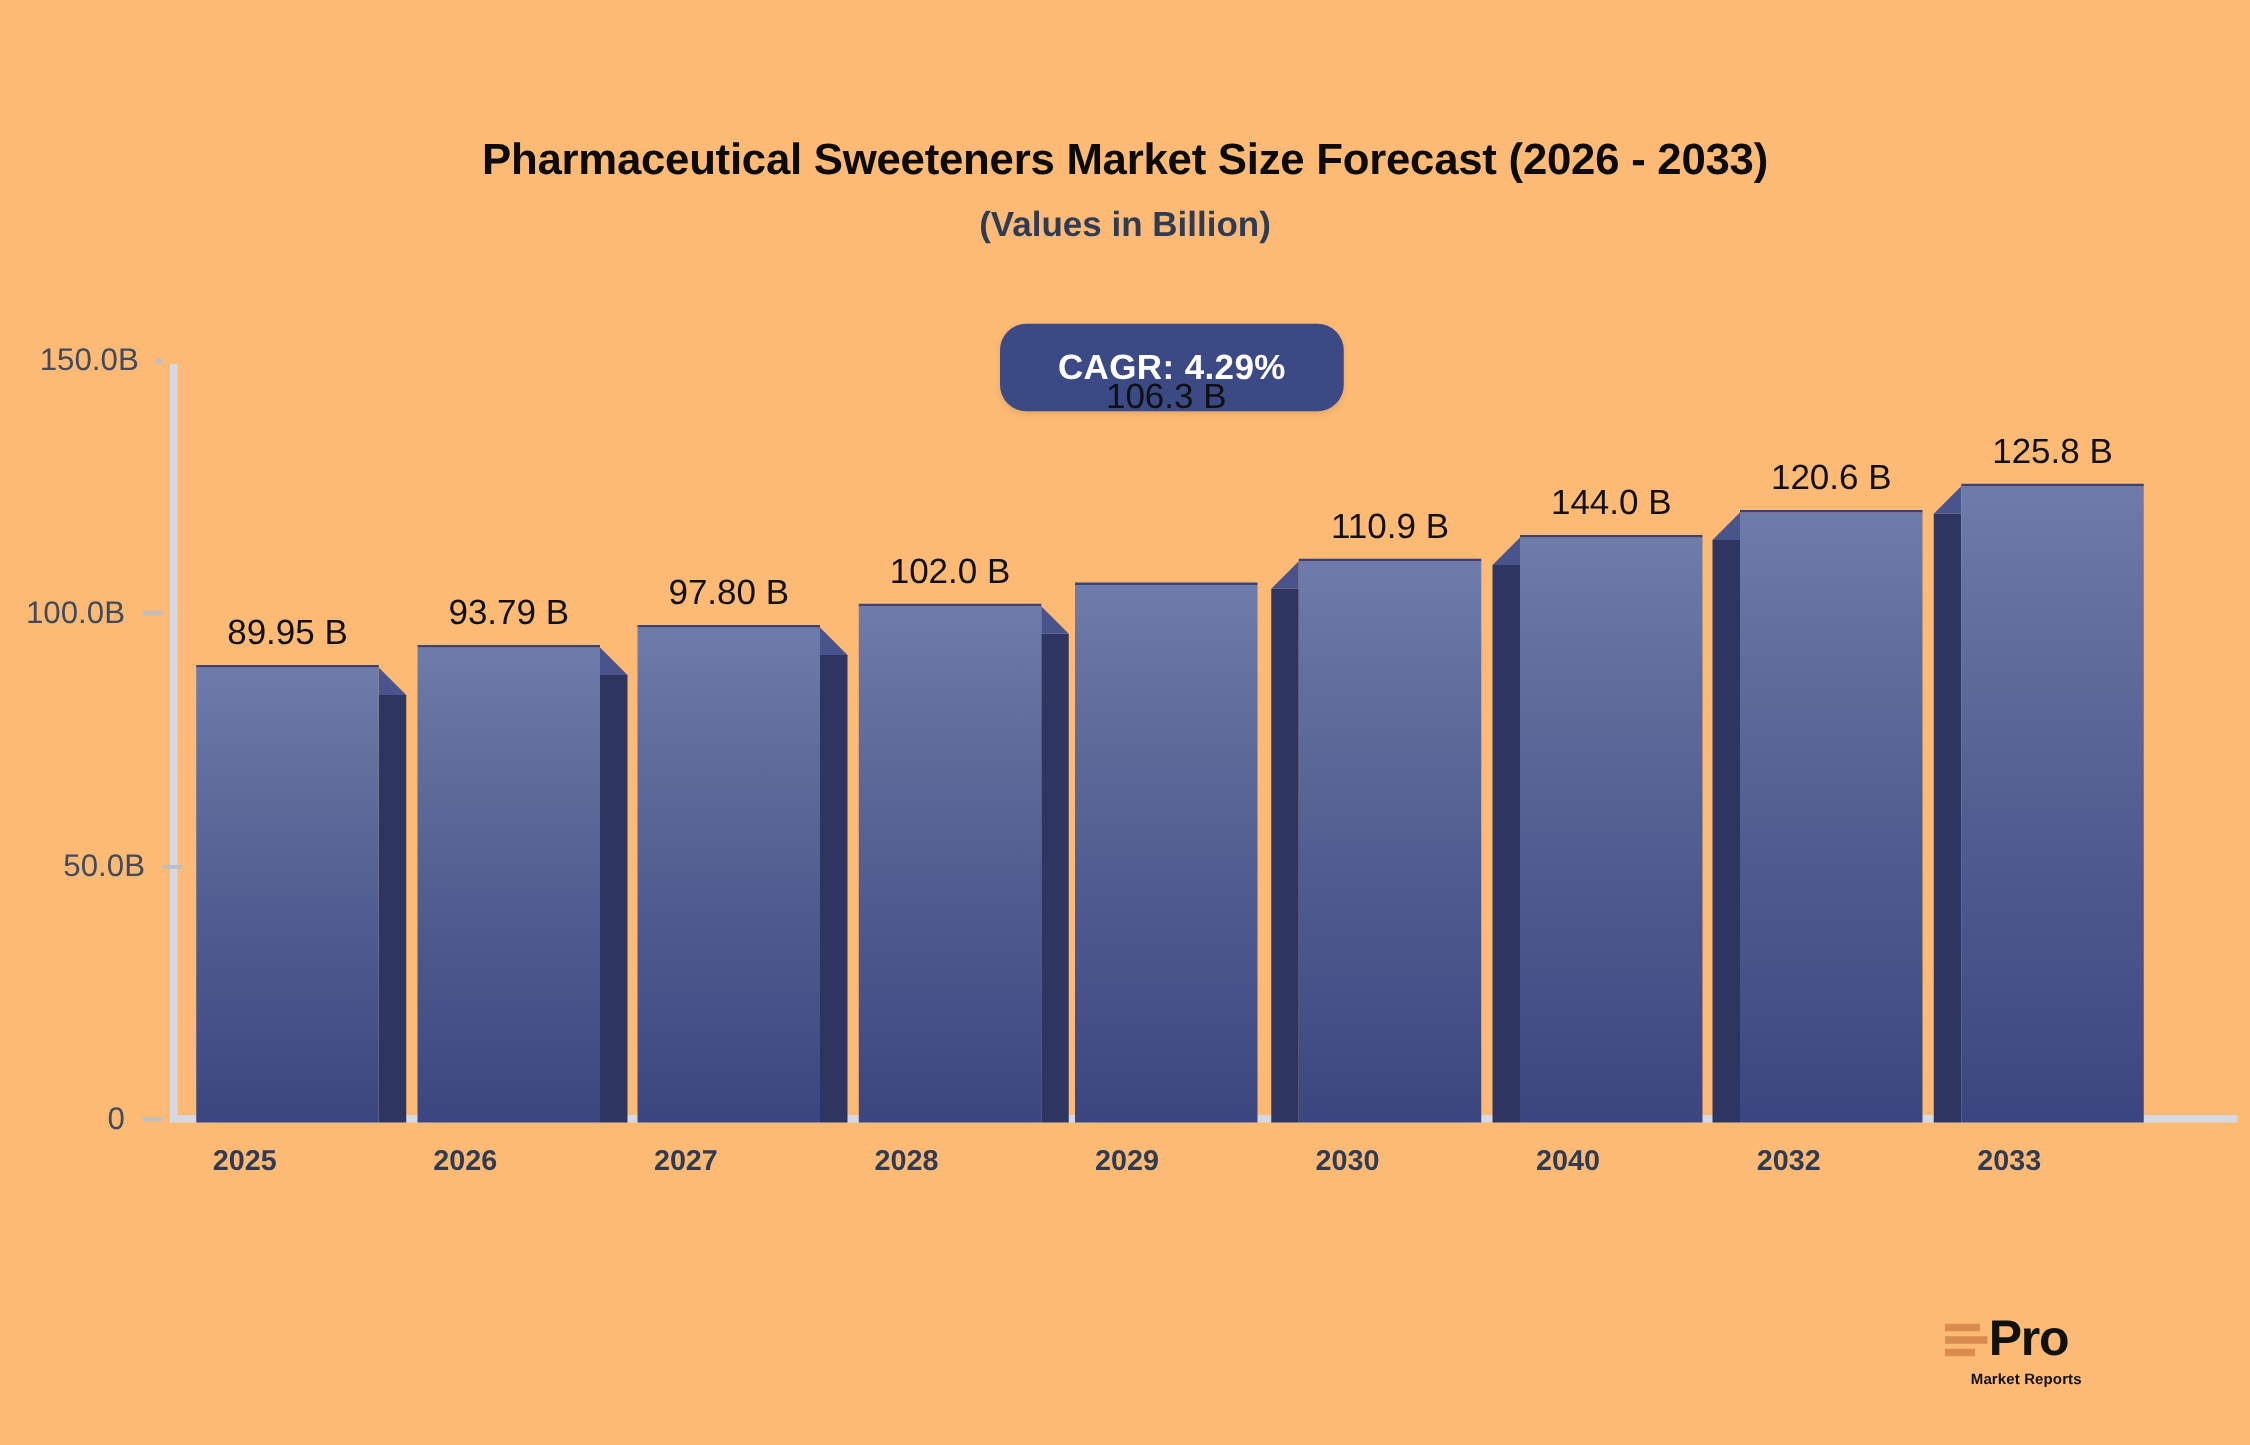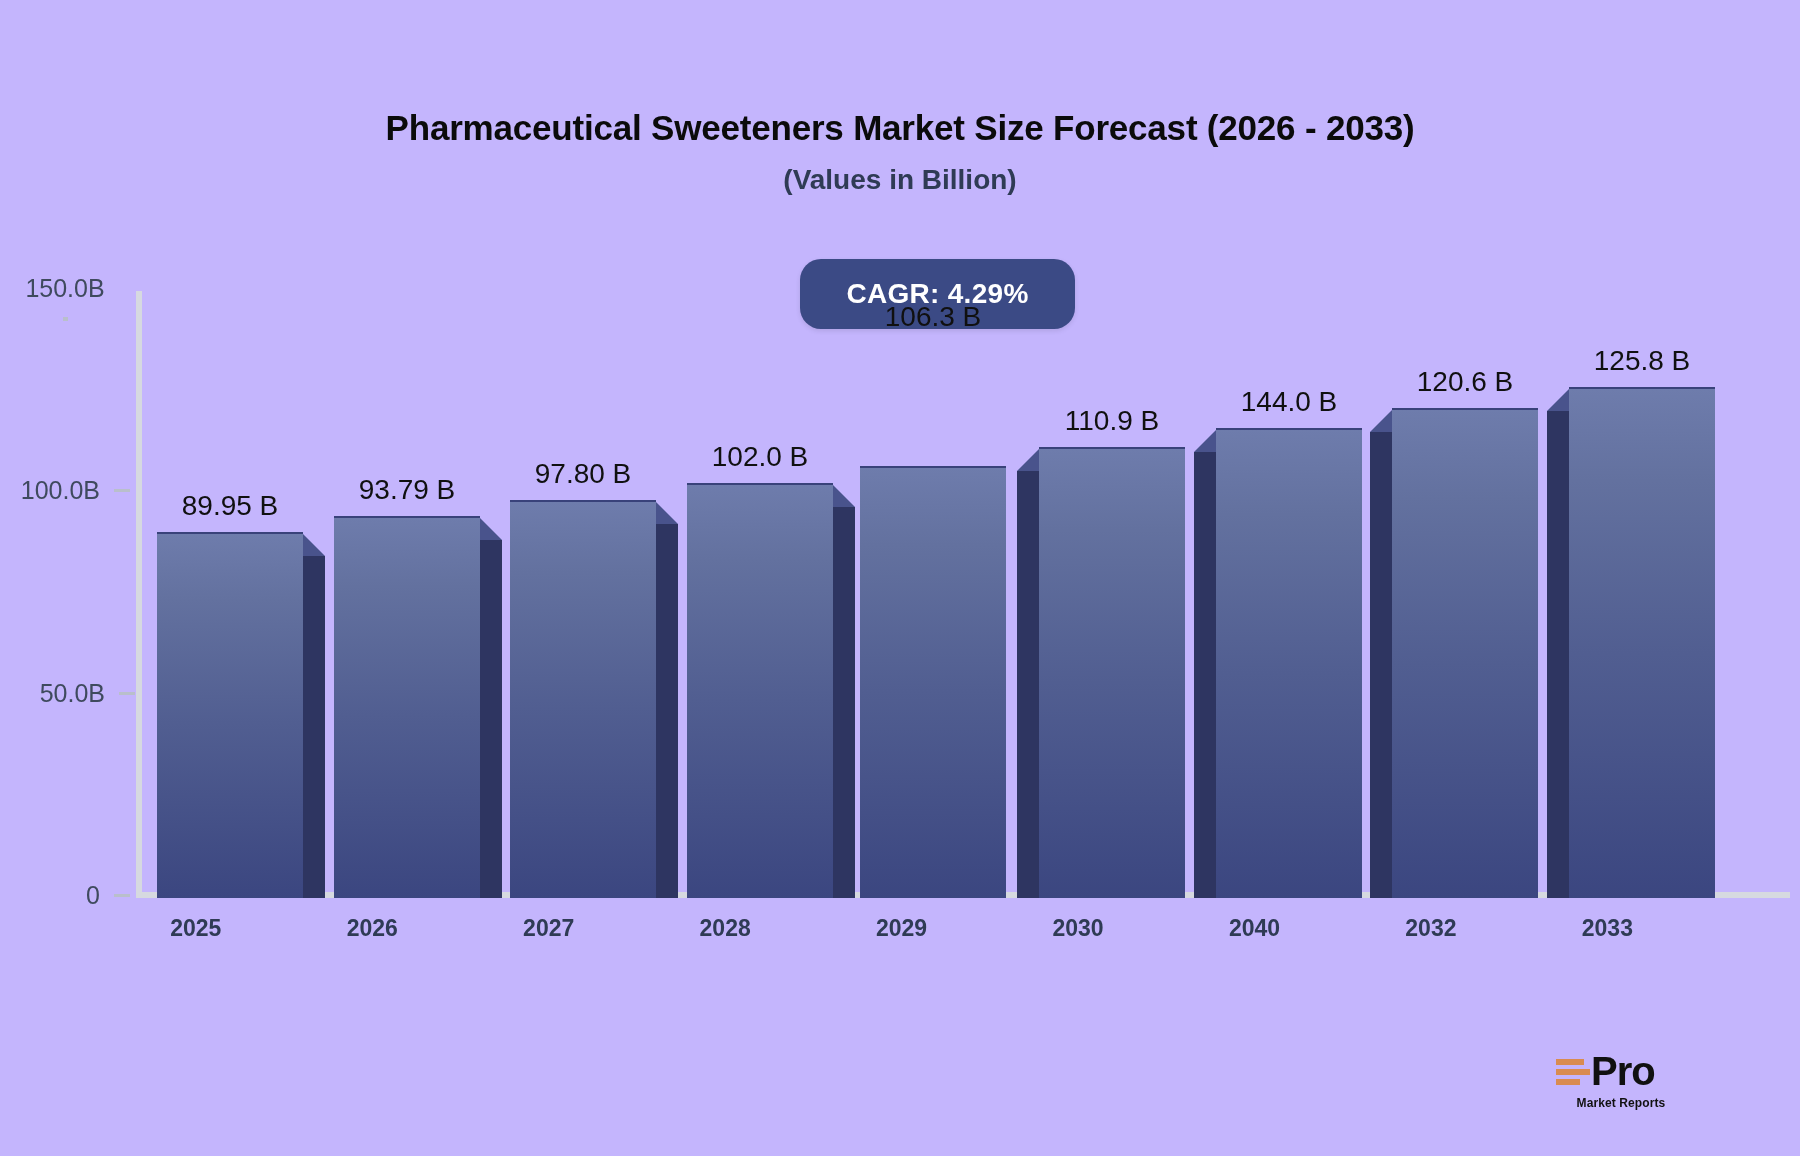--- a/index.html
+++ b/index.html
@@ -11,21 +11,21 @@
     width: 1800px;
     height: 1156px;
     font-family: "Liberation Sans", sans-serif;
     overflow: hidden;
     position: relative;
   }
 
   .chart-root {
     position: absolute;
     inset: 0;
-    background: #c4b5fd;
+    background: #fdba74;
   }
 
   
   .title-block {
     position: absolute;
     top: 108px;
     left: 0;
     width: 1800px;
     text-align: center;
   }
@@ -240,29 +240,29 @@
   </div>
 
   <div class="cagr-badge">
     <span class="cagr-text">CAGR: 4.29%</span>
   </div>
 
   <div class="plot">
     <div class="y-axis-line"></div>
     <div class="x-axis-line"></div>
     <div id="y-ticks">
-        <div class="y-tick" style="top: 274px; left: 0px; width: 130px; flex-direction: column;">
+        <div class="y-tick" style="top: 274px; left: 0px; width: 130px;">
           <span class="y-tick-label">150.0B</span>
           <span class="y-tick-mark dot"></span>
         </div>
         <div class="y-tick" style="top: 476.333px; left: 0px; width: 130px;">
           <span class="y-tick-label">100.0B</span>
           <span class="y-tick-mark"></span>
         </div>
-        <div class="y-tick" style="top: 678.667px; left: 5px; width: 130px; text-align: right;">
+        <div class="y-tick" style="top: 678.667px; left: 16px; width: 130px; text-align: right;">
           <span class="y-tick-label">50.0B</span>
           <span class="y-tick-mark"></span>
         </div>
         <div class="y-tick" style="top: 881px; left: 0px; width: 130px;">
           <span class="y-tick-label">0</span>
           <span class="y-tick-mark"></span>
         </div>
       </div>
     <div class="bars-layer" id="bars-layer">
         <div class="bar-group" style="left: 157px; width: 146px; height: 364px; border-radius: 30px;">

